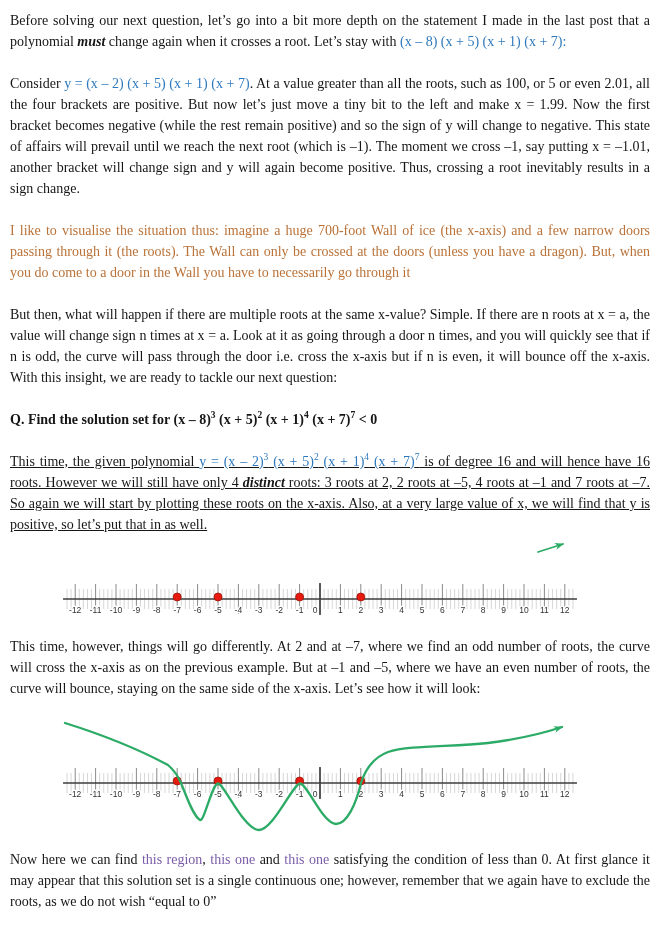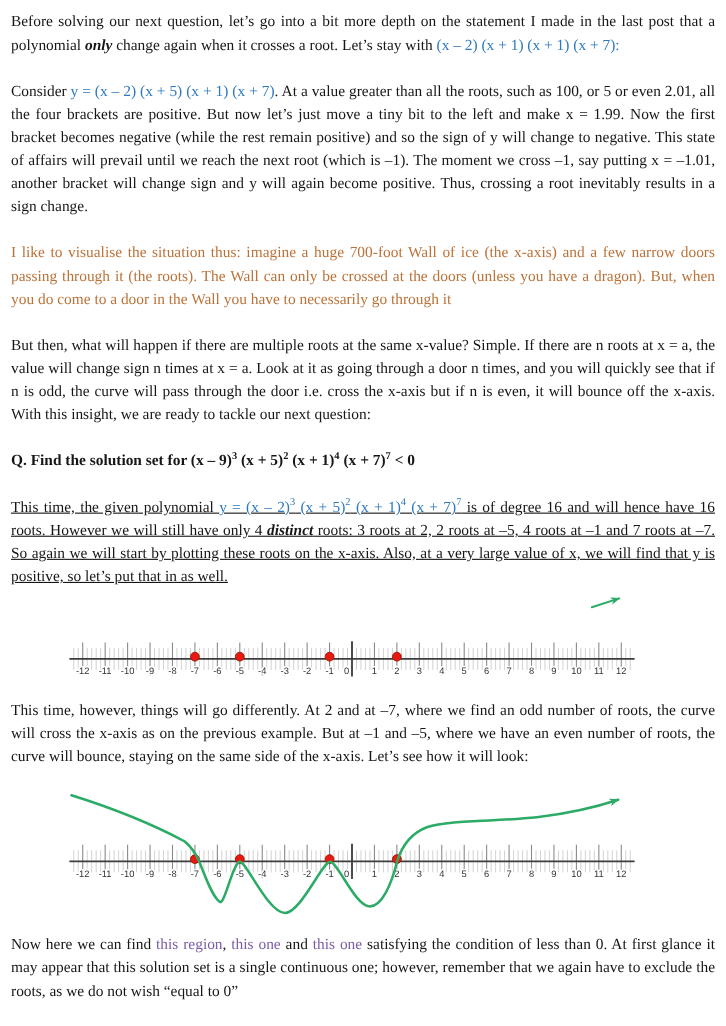--- a/index.html
+++ b/index.html
@@ -26,25 +26,25 @@
   .arrow{stroke-width:1.8;}
   .ahead{fill:var(--green);}
   .nl-label{
     font:8.5px "Liberation Sans", sans-serif;fill:#333;
     paint-order:stroke;stroke:#fff;stroke-width:3px;stroke-linejoin:round;
   }
 </style>
 </head>
 <body>
 
-<p><span>Before solving our next question, let’s go into a bit more depth on the statement I made in the last post that a polynomial </span><span class="bi">only</span><span> change again when it crosses a root. Let’s stay with </span><span class="blue">(x – 2) (x + 1) (x + 1) (x + 7):</span></p>
+<p><span>Before solving our next question, let’s go into a bit more depth on the statement I made in the last post that a polynomial </span><span class="bi">must</span><span> change again when it crosses a root. Let’s stay with </span><span class="blue">(x – 8) (x + 5) (x + 1) (x + 7):</span></p>
 <p><span>Consider </span><span class="blue">y = (x – 2) (x + 5) (x + 1) (x + 7)</span><span>. At a value greater than all the roots, such as 100, or 5 or even 2.01, all the four brackets are positive. But now let’s just move a tiny bit to the left and make x = 1.99. Now the first bracket becomes negative (while the rest remain positive) and so the sign of y will change to negative. This state of affairs will prevail until we reach the next root (which is –1). The moment we cross –1, say putting x = –1.01, another bracket will change sign and y will again become positive. Thus, crossing a root inevitably results in a sign change.</span></p>
 <p><span class="orange">I like to visualise the situation thus: imagine a huge 700-foot Wall of ice (the x-axis) and a few narrow doors passing through it (the roots). The Wall can only be crossed at the doors </span><span class="orange i">(unless you have a dragon)</span><span class="orange">. But, when you do come to a door in the Wall you have to </span><span class="orange i">necessarily</span><span class="orange"> go through it</span></p>
 <p><span>But then, what will happen if there are multiple roots at the same x-value? Simple. If there are n roots at x = a, the value will change sign n times at x = a. Look at it as going through a door n times, and you will quickly see that if n is odd, the curve will pass through the door i.e. cross the x-axis but if n is even, it will bounce off the x-axis. With this insight, we are ready to tackle our next question:</span></p>
-<p><span class="b">Q. Find the solution set for (x – 9)</span><sup class="b sup">3</sup><span class="b"> (x + 5)</span><sup class="b sup">2</sup><span class="b"> (x + 1)</span><sup class="b sup">4</sup><span class="b"> (x + 7)</span><sup class="b sup">7</sup><span class="b"> &lt; 0</span></p>
+<p><span class="b">Q. Find the solution set for (x – 8)</span><sup class="b sup">3</sup><span class="b"> (x + 5)</span><sup class="b sup">2</sup><span class="b"> (x + 1)</span><sup class="b sup">4</sup><span class="b"> (x + 7)</span><sup class="b sup">7</sup><span class="b"> &lt; 0</span></p>
 <p class="tight"><span>This time, the given polynomial </span><span class="blue">y = (x – 2)</span><sup class="blue sup">3</sup><span class="blue"> (x + 5)</span><sup class="blue sup">2</sup><span class="blue"> (x + 1)</span><sup class="blue sup">4</sup><span class="blue"> (x + 7)</span><sup class="blue sup">7</sup><span> is of degree 16 and will hence have 16 roots. However we will still have only 4 </span><span class="bi">distinct</span><span> roots: 3 roots at 2, 2 roots at –5, 4 roots at –1 and 7 roots at –7. So again we will start by plotting these roots on the x-axis. Also, at a very large value of x, we will find that y is positive, so let’s put that in as well.</span></p>
 
 <svg id="fig1" class="fig" width="660" height="95" viewBox="0 0 660 95">
   <defs>
     <marker id="ah" markerWidth="10" markerHeight="9" refX="8" refY="4" orient="auto" markerUnits="userSpaceOnUse">
       <path class="ahead" d="M0,0.5 L9,4 L0,7.5 L2.6,4 Z"></path>
     </marker>
   </defs>
   <path class="curve arrow" marker-end="url(#ah)" d="M528,17 L553,9"></path>
   <g>

